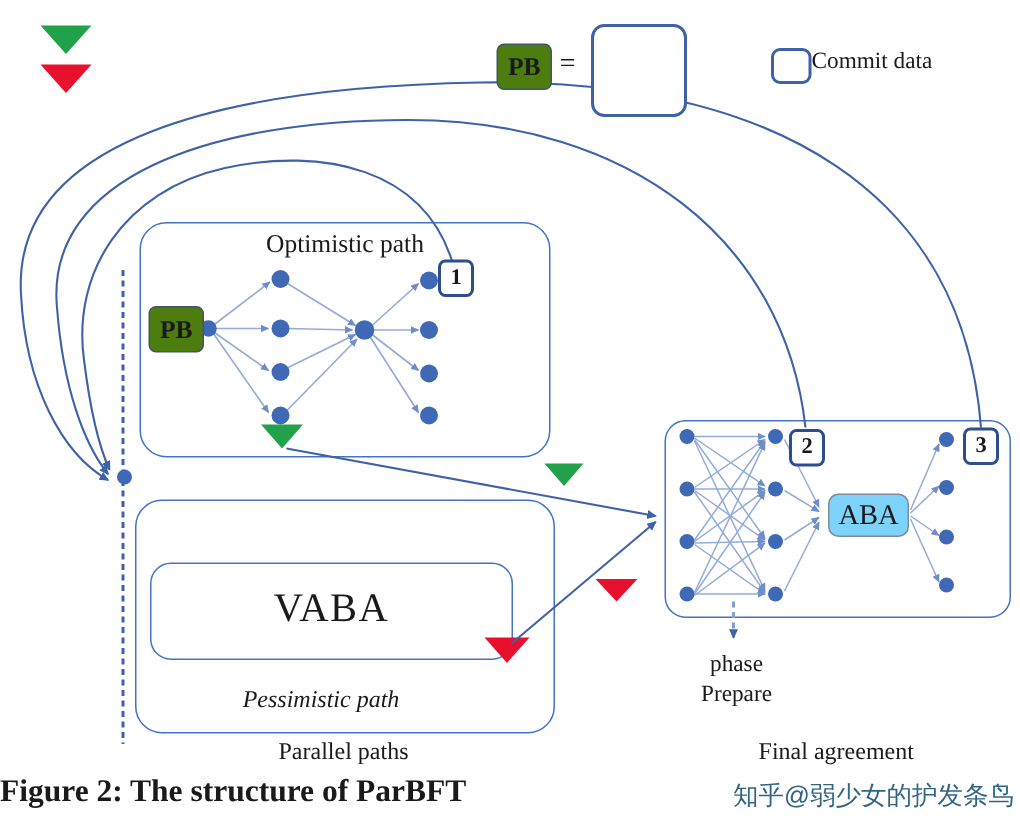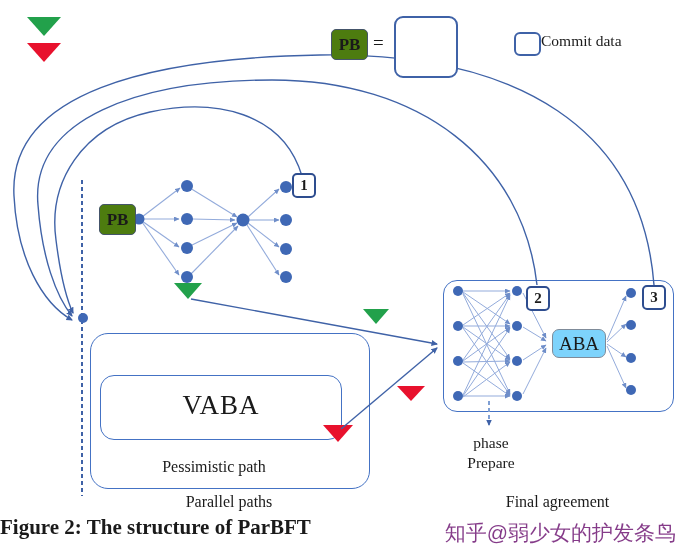--- a/index.html
+++ b/index.html
@@ -15,31 +15,34 @@
   .badge{position:absolute;z-index:4;border:2px solid #2e4d8f;border-radius:5px;background:#fff;
          width:20px;height:21px;display:flex;align-items:center;justify-content:center;
          font-weight:bold;font-size:15px;}
   .aba{position:absolute;z-index:3;border:1.6px solid #7f8b99;border-radius:7px;background:#7dd3fc;
        display:flex;align-items:center;justify-content:center;font-size:19px;}
   .vaba-label{position:absolute;width:100%;text-align:center;top:14px;font-size:27px;letter-spacing:1px;}
   .legend-text{position:absolute;z-index:3;font-size:15.5px;}
   .caption{position:absolute;z-index:3;left:0;top:515px;width:680px;text-align:left;
            font-weight:bold;font-size:21px;}
   .watermark{position:absolute;z-index:4;left:398px;top:519px;width:278px;text-align:right;
-             font-family:"Liberation Sans",sans-serif;font-size:21px;color:#701a75;opacity:.85;}
+             font-family:"Liberation Sans",sans-serif;font-size:17px;color:#0c4a6e;opacity:.85;}
   .icon-rect{position:absolute;z-index:3;border:2px solid #3f62a7;border-radius:6px;background:#fff;}
   .eq{position:absolute;z-index:3;font-size:19px;}
   .prepare{position:absolute;z-index:3;left:450px;top:433px;width:82px;text-align:center;
            font-size:15.5px;line-height:1.3;}
 </style>
 </head>
 <body>
 
 <div class="fig">
 
+  <div class="box" style="left:93px;top:148px;width:272px;height:155px;">
+    <div class="box-title">Optimistic path</div>
+  </div>
 
   <div class="box" style="left:90px;top:333px;width:278px;height:154px;"></div>
 
   <div class="box" style="left:100px;top:375px;width:240px;height:63px;border-radius:14px;">
     <div class="vaba-label">VABA</div>
   </div>
 
   <div class="box" style="left:443px;top:280px;width:229px;height:130px;border-radius:14px;"></div>
 
   <div class="icon-rect" style="left:394px;top:16px;width:60px;height:58px;border-radius:9px;"></div>
@@ -171,21 +174,21 @@
   <div class="legend-text" style="left:541px;top:32px;">Commit data</div>
 
   <div class="nodebox" style="left:99px;top:204px;width:35px;height:29px;">PB</div>
 
   <div class="badge" style="left:292px;top:173px;">1</div>
   <div class="badge" style="left:526px;top:286px;">2</div>
   <div class="badge" style="left:642px;top:285px;">3</div>
 
   <div class="aba" style="left:552px;top:329px;width:52px;height:27px;">ABA</div>
 
-  <div class="lbl lbl-c" style="left:90px;top:458px;width:248px;">Pessimistic path</div>
+  <div class="lbl lbl-c" style="left:90px;top:458px;width:248px;font-style:italic;">Pessimistic path</div>
   <div class="lbl lbl-c" style="left:90px;top:493px;width:278px;">Parallel paths</div>
   <div class="lbl lbl-c" style="left:443px;top:493px;width:229px;">Final agreement</div>
 
   <div class="prepare">
     <div>phase</div>
     <div>Prepare</div>
   </div>
 
   <div class="caption">Figure 2: The structure of ParBFT</div>
   <div class="watermark">知乎@弱少女的护发条鸟</div>

